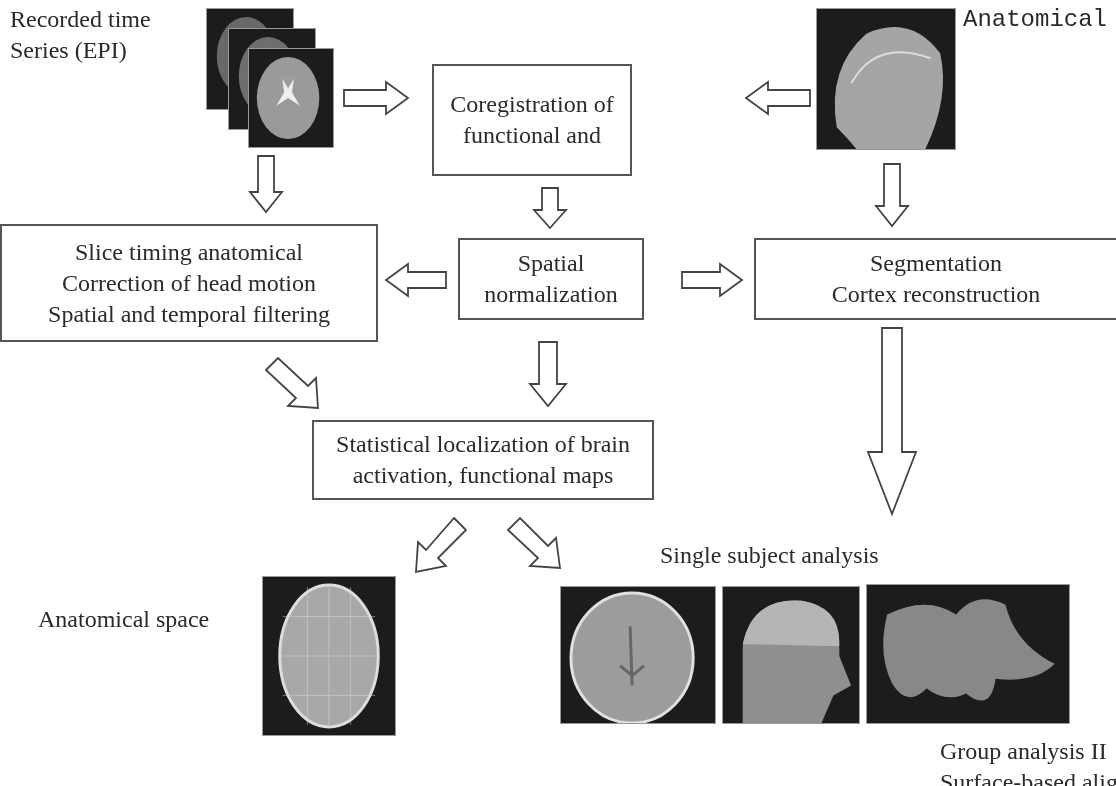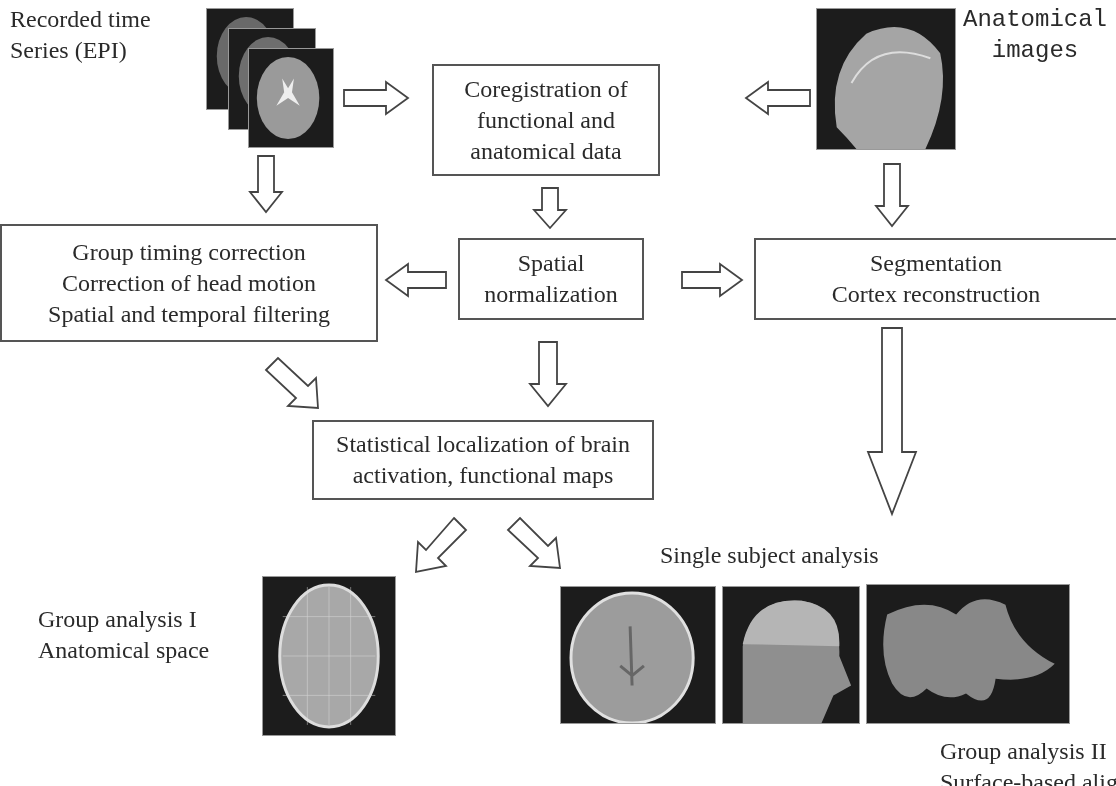--- a/index.html
+++ b/index.html
@@ -32,61 +32,58 @@
       <ellipse cx="40" cy="48" rx="30" ry="40" fill="#8a8a8a" opacity="0.75"></ellipse>
     </svg>
 </div>
 <div class="img" style="left:248px;top:48px;width:86px;height:100px;">
   <svg class="pic" viewBox="0 0 86 100">
     <ellipse cx="40" cy="50" rx="32" ry="42" fill="#9a9a9a"></ellipse>
     <path d="M34 30 L40 40 L46 30 L44 44 L52 58 L40 50 L28 58 L36 44 Z" fill="#eee"></path>
   </svg>
 </div>
 
-<div class="box" style="left:432px;top:64px;width:228px;height:112px;">
+<div class="box" style="left:432px;top:64px;width:200px;height:112px;">
   <div>Coregistration of</div>
   <div>functional and</div>
-  <div>anatomical data</div>
 </div>
 
 <div class="img" style="left:816px;top:8px;width:140px;height:142px;">
   <svg class="pic" viewBox="0 0 140 142">
     <path d="M20 120 Q10 60 50 25 Q95 5 125 45 Q135 90 110 142 L40 142 Q30 130 20 120 Z" fill="#a5a5a5"></path>
     <path d="M35 75 Q60 30 115 50" stroke="#ddd" stroke-width="2" fill="none"></path>
   </svg>
 </div>
 
 <div class="txt" style="left:960px;top:4px;text-align:center;width:150px;font-family:Liberation Mono, monospace;">
   <div>Anatomical</div>
-  <div>images</div>
 </div>
 
 <div class="box" style="left:0px;top:224px;width:378px;height:118px;">
-  <div>Group timing correction</div>
+  <div>Slice timing anatomical</div>
   <div>Correction of head motion</div>
   <div>Spatial and temporal filtering</div>
 </div>
 
 <div class="box" style="left:458px;top:238px;width:186px;height:82px;">
   <div>Spatial</div>
   <div>normalization</div>
 </div>
 
 <div class="box" style="left:754px;top:238px;width:362px;height:82px;border-right:none;">
   <div>Segmentation</div>
   <div>Cortex reconstruction</div>
 </div>
 
 <div class="box" style="left:312px;top:420px;width:342px;height:80px;">
   <div>Statistical localization of brain</div>
   <div>activation, functional maps</div>
 </div>
 
 <div class="txt" style="left:38px;top:604px;">
-  <div>Group analysis I</div>
   <div>Anatomical space</div>
 </div>
 
 <div class="img" style="left:262px;top:576px;width:134px;height:160px;">
   <svg class="pic" viewBox="0 0 134 160">
     <ellipse cx="67" cy="80" rx="50" ry="72" fill="#a8a8a8" stroke="#ddd" stroke-width="3"></ellipse>
     <g stroke="#ddd" stroke-width="0.6" opacity="0.8">
       <line x1="20" y1="40" x2="114" y2="40"></line>
         <line x1="20" y1="80" x2="114" y2="80"></line>
         <line x1="20" y1="120" x2="114" y2="120"></line>

